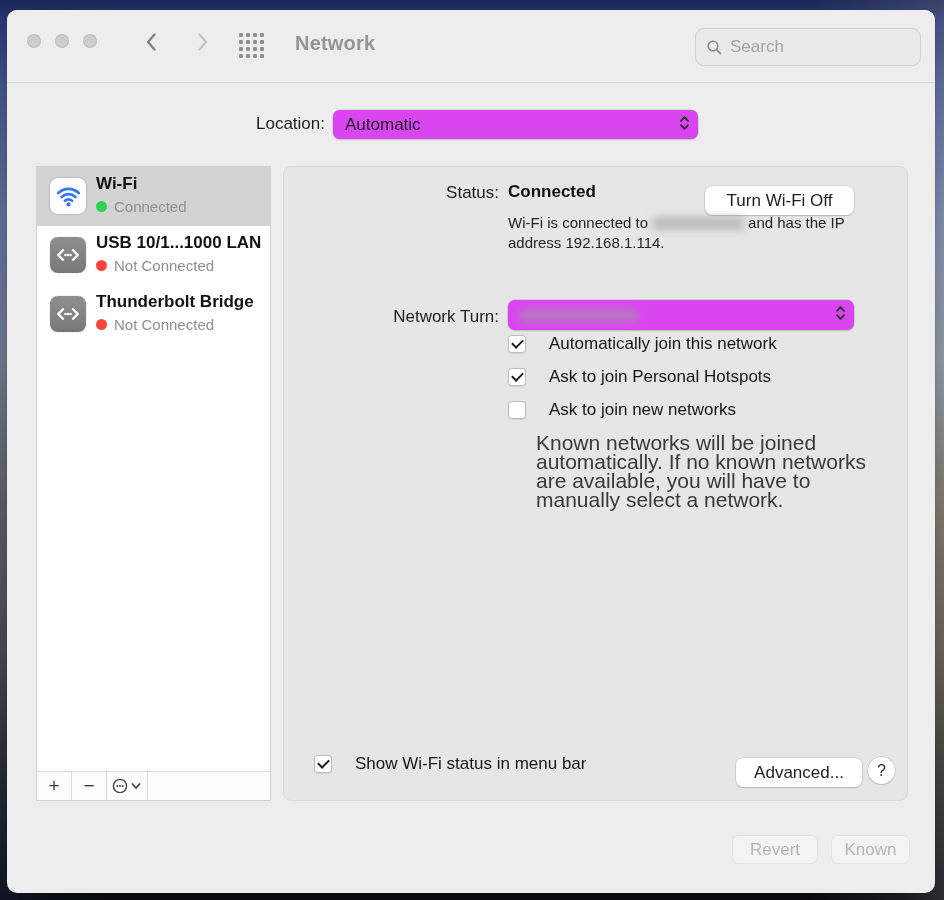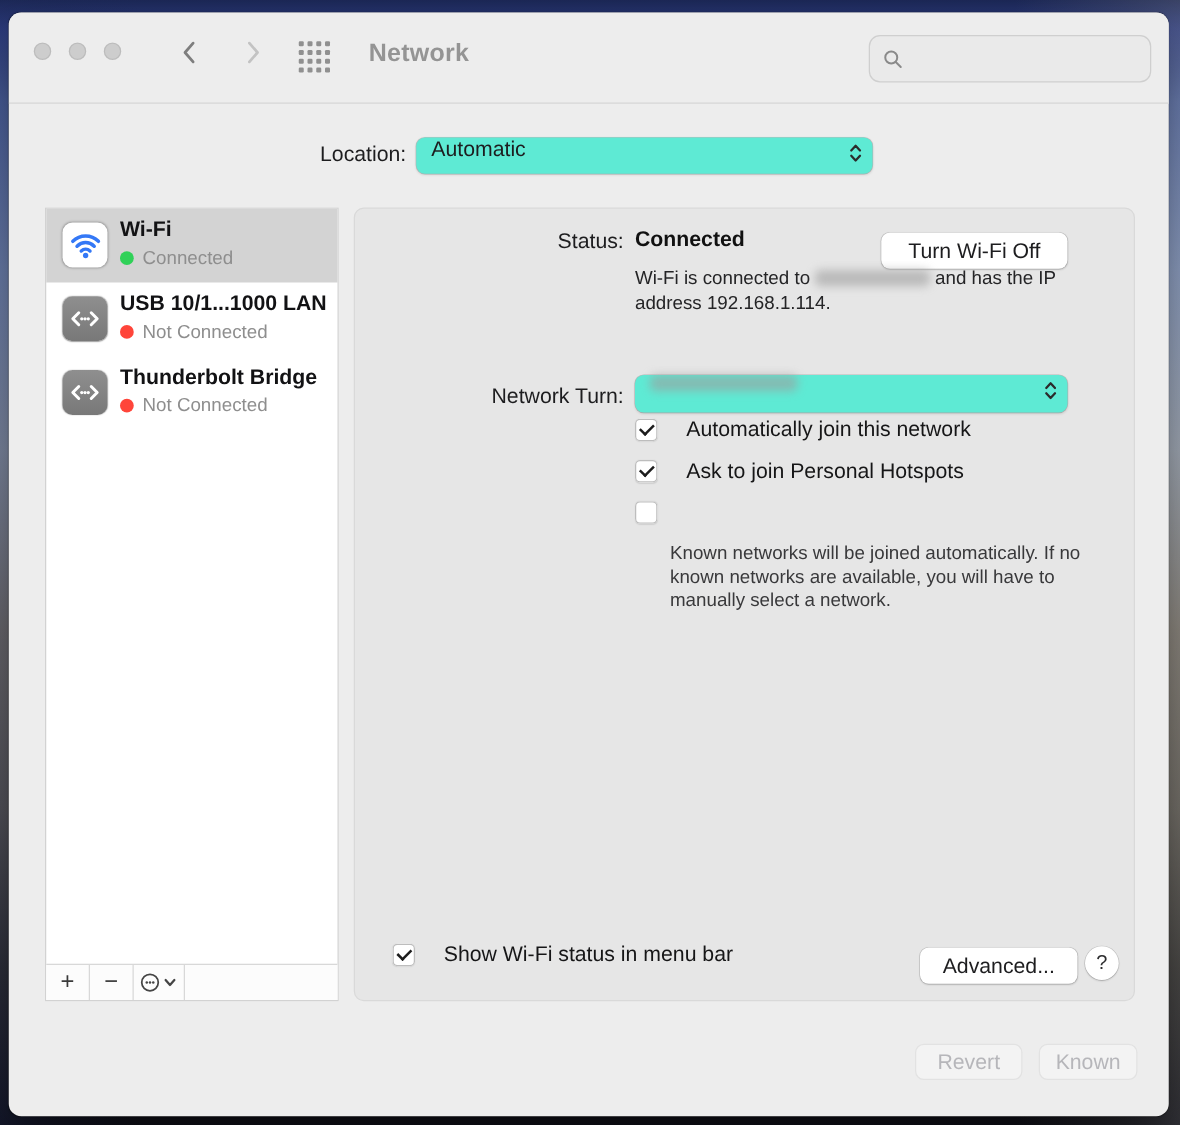--- a/index.html
+++ b/index.html
@@ -26,22 +26,22 @@
   .grid-icon i{ background:#909090; border-radius:1px; }
   .win-title{ position:absolute; left:288px; top:22px; font-size:20px; font-weight:700; color:#949494; letter-spacing:.2px; }
   .search{ position:absolute; left:688px; top:18px; width:226px; height:38px; background:#eaeaea;
     border:1px solid #cfcfcf; border-radius:9px; display:flex; align-items:center; padding:0 10px; }
   .search input{ border:none; outline:none; background:transparent; font-size:17px; color:#3c3c3c; width:170px;
     font-family:"Liberation Sans","DejaVu Sans",sans-serif; }
   .search input::placeholder{ color:#a3a3a3; }
   .search svg{ margin-right:7px; flex:0 0 auto; }
   
   .loc-label{ position:absolute; left:0; width:318px; top:104px; text-align:right; font-size:17px; color:#1d1d1f; }
-  .popup{ position:absolute; background:#5eead4; border-radius:7px; box-shadow:0 0 0 .5px rgba(0,0,0,.18), 0 1px 2px rgba(0,0,0,.12);
-    display:flex; }
+  .popup{ position:absolute; background:#d946ef; border-radius:7px; box-shadow:0 0 0 .5px rgba(0,0,0,.18), 0 1px 2px rgba(0,0,0,.12);
+    display:flex; align-items:center; }
   .popup .val{ font-size:17px; color:#1d1d1f; padding-left:12px; }
   .popup .chev{ position:absolute; right:8px; top:50%; transform:translateY(-50%); }
   .popup-location{ left:326px; top:100px; width:365px; height:29px; }
   
   .sidebar{ position:absolute; left:29px; top:156px; width:235px; height:635px; background:#ffffff; border:1px solid #d2d2d2; }
   .svc-row{ position:relative; height:59px; }
   .svc-row.on{ background:#d3d3d3; }
   .tile{ position:absolute; left:13px; top:11px; width:36px; height:36px; border-radius:8px; display:flex; align-items:center; justify-content:center; }
   .tile.wifi{ background:#fff; box-shadow:0 0 2px rgba(0,0,0,.35); }
   .tile.eth{ background:linear-gradient(180deg,#8f8f8f,#787878); box-shadow:0 0 1px rgba(0,0,0,.4); }
@@ -66,21 +66,21 @@
   .nn-label{ top:140px; }
   .popup-netname{ left:224px; top:133px; width:346px; height:30px; }
   .popup-netname .blur-blob{ width:118px; margin-left:12px; }
   .cb-row{ position:absolute; left:224px; height:20px; display:flex; align-items:center;gap:13px; }
   .checkbox{ width:18px; height:18px; background:#fff; border-radius:4px; box-shadow:inset 0 0 0 1px #bdbdbd, 0 .5px 1px rgba(0,0,0,.1);
     margin-right:10px; position:relative; flex:0 0 auto; }
   .checkbox.on::after{ content:""; position:absolute; left:3.5px; top:4px; width:9px; height:5px;
     border-left:2px solid #1c1c1c; border-bottom:2px solid #1c1c1c; transform:rotate(-45deg); }
   .cb-row .cb-label{ font-size:17px; color:#161617; white-space:nowrap; }
   .cb-0{ top:167px; } .cb-1{ top:200px; } .cb-2{ top:233px; }
-  .note{ position:absolute; left:252px; top:266px; width:358px; font-size:15px; line-height:19px; color:#39393b; }
+  .note{ position:absolute; left:252px; top:266px; width:358px; font-size:21px; line-height:19px; color:#39393b; }
   .cb-show{ left:30px; top:587px; }
   .btn-advanced{ position:absolute; left:452px; top:591px; width:126px; height:29px; }
   .btn-help{ position:absolute; left:584px; top:590px; width:27px; height:27px; border-radius:50%; font-size:16px; color:#2c2c2e; }
   
   .btn-disabled{ position:absolute; background:#f3f3f3; border:1px solid #e2e2e2; border-radius:7px;
     font-size:17px; color:#b6b6ba; display:flex; align-items:center; justify-content:center; }
   .btn-revert{ left:725px; top:825px; width:86px; height:29px; }
   .btn-apply{ left:824px; top:825px; width:79px; height:29px; }
 </style>
 </head>
@@ -119,20 +119,21 @@
         <i></i>
         <i></i>
         <i></i>
     </span>
     <span class="win-title">Network</span>
     <span class="search">
       <svg width="17" height="17" viewBox="0 0 17 17">
         <circle cx="7" cy="7" r="4.8" fill="none" stroke="#8a8a8a" stroke-width="1.6"></circle>
         <line x1="10.6" y1="10.6" x2="14.6" y2="14.6" stroke="#8a8a8a" stroke-width="1.6" stroke-linecap="round"></line>
       </svg>
+      <input type="text" placeholder="Search" style="">
     </span>
   </div>
 
   <div class="loc-label">Location:</div>
   <div class="popup popup-location">
     <span class="val">Automatic</span>
     <span class="chev">
       <svg width="11" height="17" viewBox="0 0 11 17">
           <path d="M2 6.4 L5.5 2.6 L9 6.4" fill="none" stroke="#2b2b2b" stroke-width="1.8" stroke-linecap="round" stroke-linejoin="round"></path>
           <path d="M2 10.6 L5.5 14.4 L9 10.6" fill="none" stroke="#2b2b2b" stroke-width="1.8" stroke-linecap="round" stroke-linejoin="round"></path>
@@ -231,20 +232,21 @@
     <div class="cb-row cb-0">
       <span class="checkbox on"></span>
       <span class="cb-label">Automatically join this network</span>
     </div>
     <div class="cb-row cb-1">
       <span class="checkbox on"></span>
       <span class="cb-label">Ask to join Personal Hotspots</span>
     </div>
     <div class="cb-row cb-2">
       <span class="checkbox"></span>
+      <span class="cb-label">Ask to join new networks</span>
     </div>
 
     <div class="note">Known networks will be joined automatically. If no known networks are available, you will have to manually select a network.</div>
 
     <div class="cb-row cb-show">
       <span class="checkbox on"></span>
       <span class="cb-label">Show Wi-Fi status in menu bar</span>
     </div>
     <div class="btn btn-advanced">Advanced...</div>
     <div class="btn btn-help">?</div>

